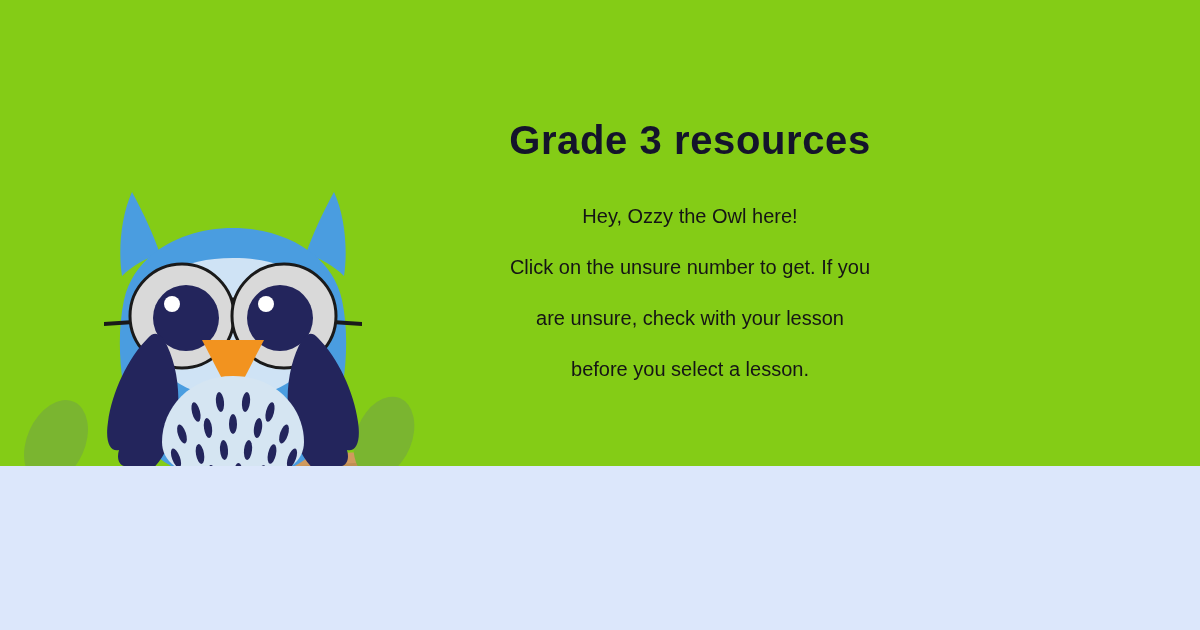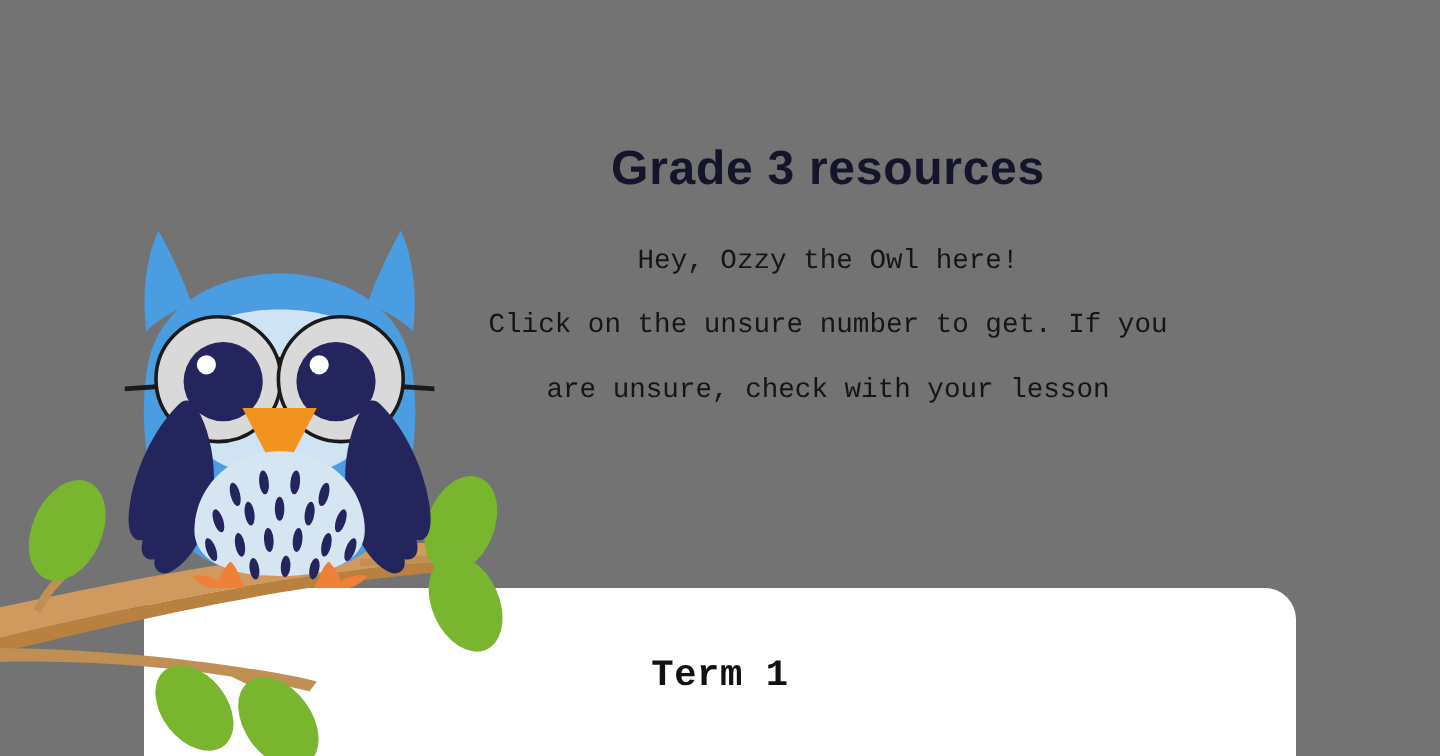--- a/index.html
+++ b/index.html
@@ -10,22 +10,22 @@
     width: 1200px;
     height: 630px;
     overflow: hidden;
     background: #dce7fb;
     font-family: "DejaVu Sans", sans-serif;
   }
 
   #stage {
     position: relative;
     width: 1200px;
-    height: 630px;
-    background: #737373;
+    height: 466px;
+    background: #84cc16;
     overflow: hidden;
   }
 
   
   #term-card {
     position: absolute;
     left: 120px;
     top: 490px;
     width: 960px;
     height: 140px;
@@ -58,22 +58,22 @@
   #headline {
     font-family: "Liberation Sans", sans-serif;
     font-size: 40px;
     font-weight: 700;
     letter-spacing: 0.6px;
     color: #14142b;
     margin: 0 0 44px 0;
     line-height: 1.1;
   }
   .body-line {
-    font-family: Liberation Mono, monospace;
-    font-size: 23px;
+    font-family: Liberation Sans, sans-serif;
+    font-size: 20px;
     font-weight: 400;
     color: #151515;
     line-height: 1.0;
     margin: 0 0 31px 0;
     white-space: nowrap;
   }
   .body-line:last-child { margin-bottom: 0; }
 
   
   #branch-art {
@@ -98,20 +98,21 @@
 </head>
 <body>
 
 <div id="stage">
 
   <div id="text-col">
     <h1 id="headline">Grade 3 resources</h1>
     <p class="body-line">Hey, Ozzy the Owl here!</p>
     <p class="body-line">Click on the unsure number to get. If you</p>
     <p class="body-line">are unsure, check with your lesson</p>
+    <p class="body-line">before you select a lesson.</p>
   </div>
 
   <div id="term-card">
     <div id="term-card-title">Term 1</div>
   </div>
 
   <svg id="branch-art" viewBox="0 0 440 240">
 
     <path d="M -10 118 C 60 104, 180 76, 300 66 C 330 63, 356 62, 376 62
              L 376 78 C 352 79, 320 82, 292 86 C 176 100, 58 128, -10 144 Z" fill="#d09a5e"></path>

